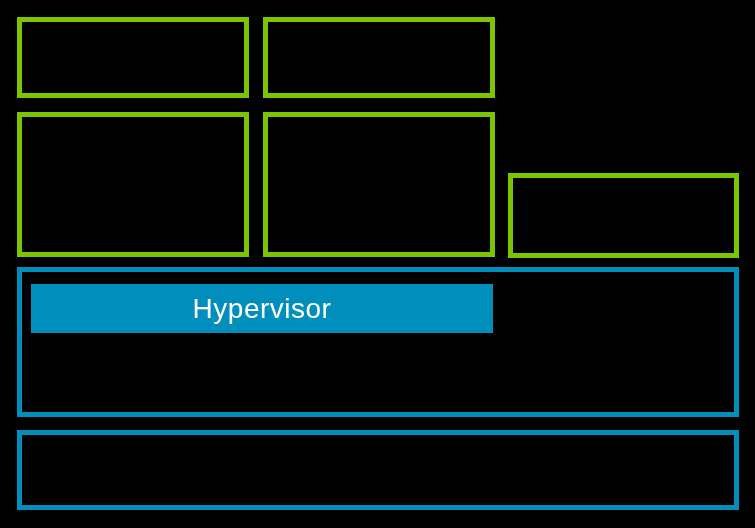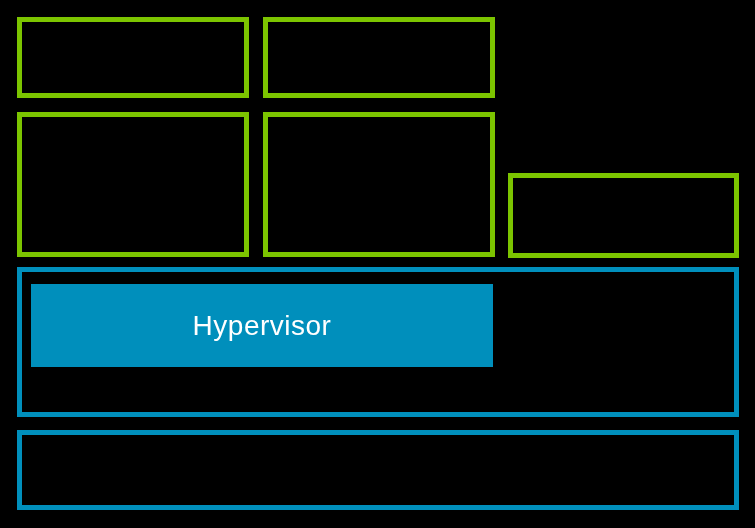--- a/index.html
+++ b/index.html
@@ -44,21 +44,21 @@
     letter-spacing: 0.5px;
     user-select: none;
   }
   
   .g1 { left: 17px;  top: 17px;  width: 232px; height: 81px; }
   .g2 { left: 263px; top: 17px;  width: 232px; height: 81px; }
   .g3 { left: 17px;  top: 112px; width: 232px; height: 145px; }
   .g4 { left: 263px; top: 112px; width: 232px; height: 145px; }
   .g5 { left: 508px; top: 173px; width: 231px; height: 85px; }
   .b1 { left: 17px;  top: 267px; width: 722px; height: 150px; }
-  .hv { left: 31px;  top: 284px; width: 462px; height: 83px; }
+  .hv { left: 31px;  top: 284px; width: 462px; height: 49px; }
   .b2 { left: 17px;  top: 430px; width: 722px; height: 80px; }
 </style>
 </head>
 <body>
 
 <div class="canvas">
 
   <div class="box outline-green g1"></div>
 
   <div class="box outline-green g2"></div>

